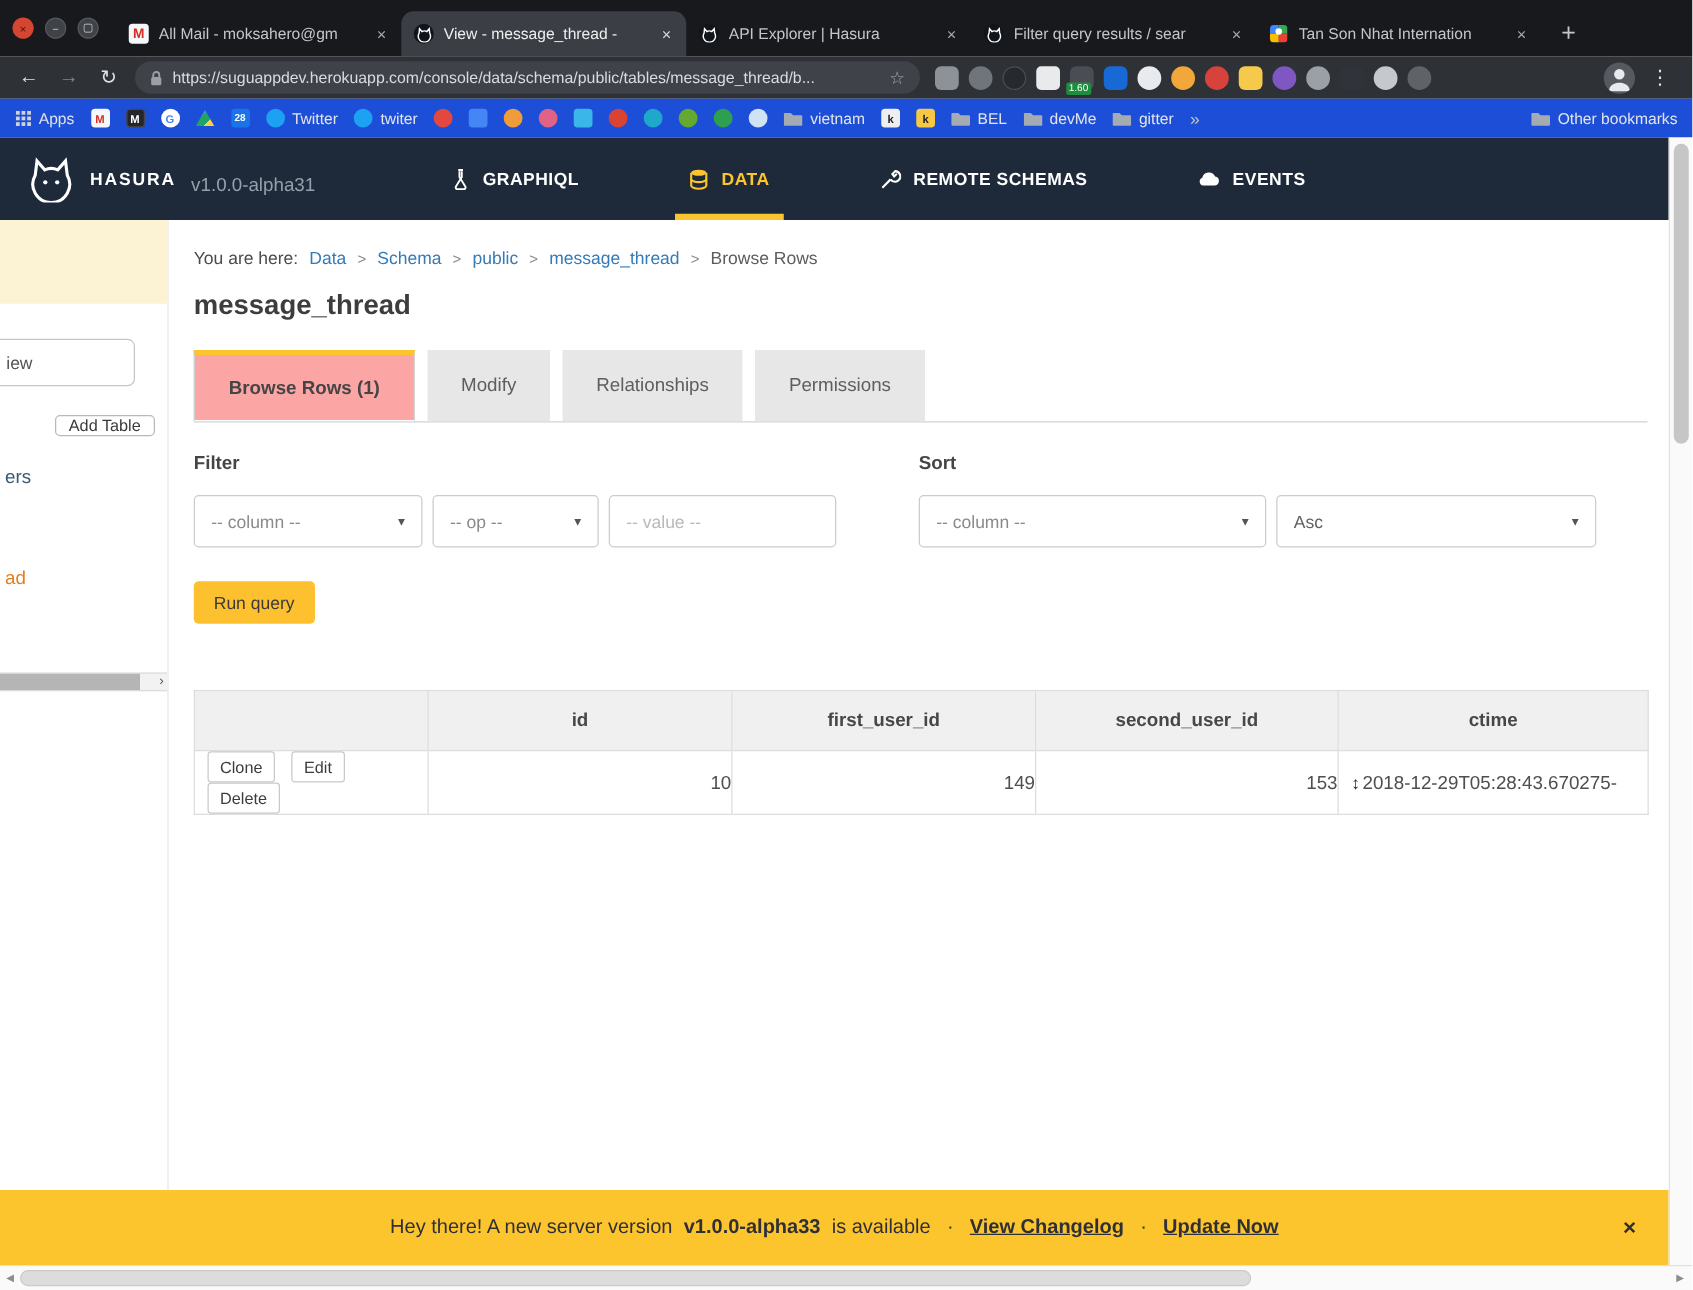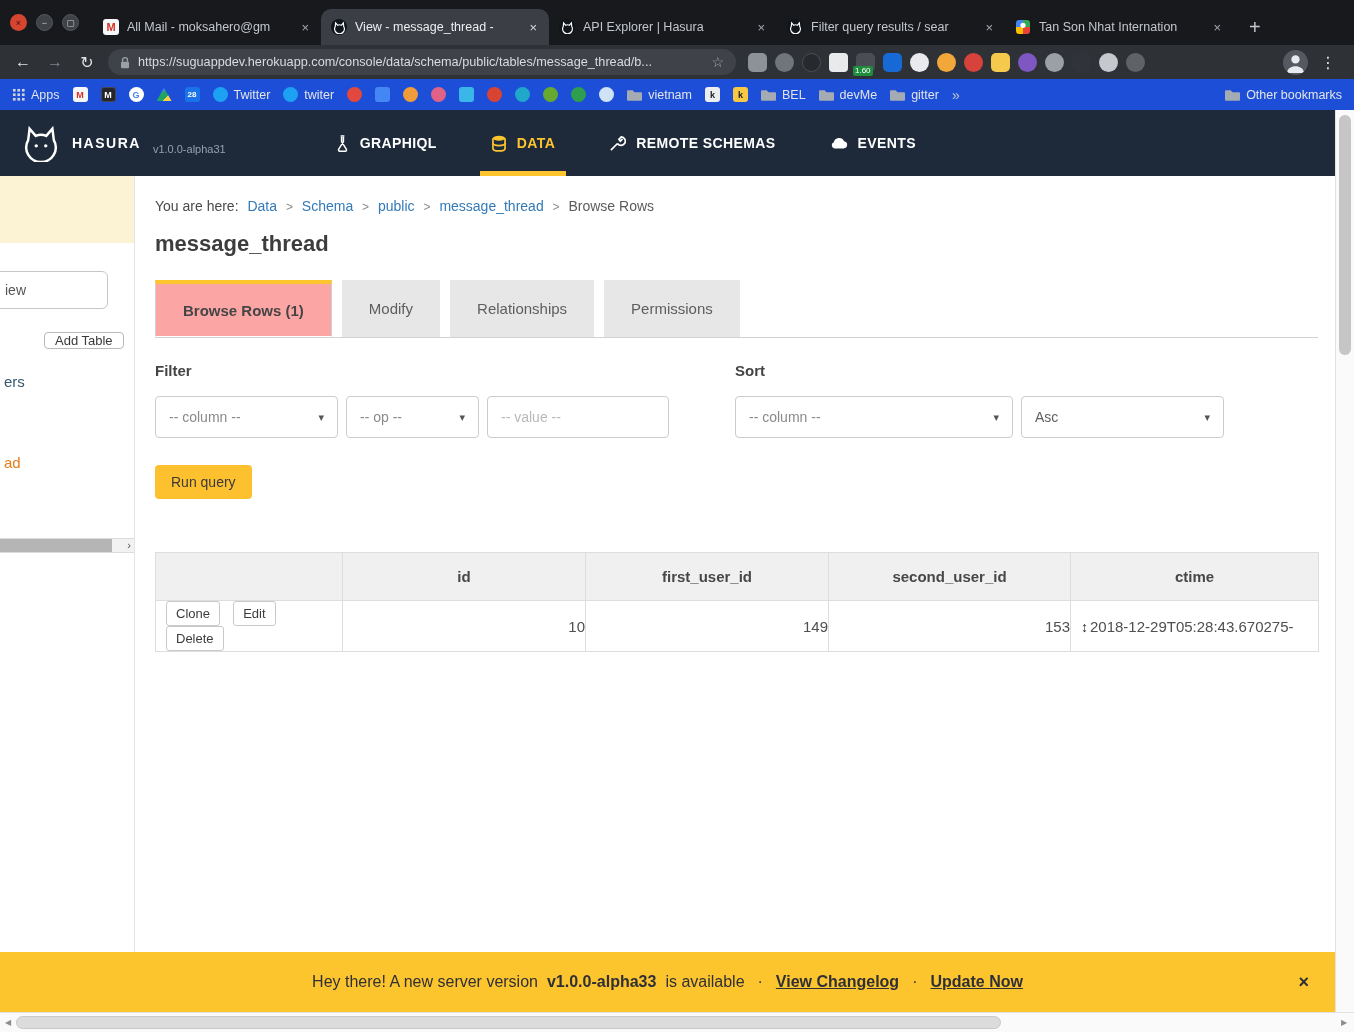--- a/index.html
+++ b/index.html
@@ -40,22 +40,22 @@
   .bm-ico { width:15px; height:15px; border-radius:50%; flex:0 0 15px; }
   .sq { border-radius:3px; display:flex; align-items:center; justify-content:center; font-size:9px; font-weight:bold; width:15px; height:15px; }
   .grid9 { width:13px; height:13px; background-image:radial-gradient(circle,#cfd2d6 1.6px,transparent 1.7px); background-size:4.5px 4.5px; }
   .drive { width:15px; height:13px; clip-path:polygon(50% 0,100% 100%,0 100%); background:linear-gradient(135deg,#4688f4 34%,#1fa463 34% 67%,#ffcf46 67%); }
   .spacer { flex:1; }
 
   
   .hheader { height:66px; background:#1e2a3a; display:flex; align-items:stretch; color:#fff; }
   .brand { display:flex; align-items:center; gap:12px; padding:0 10px 0 22px; }
   .brand .name { font-size:14px; font-weight:bold; letter-spacing:1.5px;text-align:right; }
-  .brand .ver { font-size:11px; color:#95a0ac; margin-top:11px; }
-  .hnav { display:flex; margin-left:72px; }
+  .brand .ver { font-size:15px; color:#95a0ac; margin-top:11px; }
+  .hnav { display:flex; margin-left:72px;gap:34px; }
   .hnav .item { display:flex; align-items:center; gap:10px; padding:0 27px; font-size:14px; font-weight:bold; letter-spacing:.4px; position:relative; color:#fff; }
   .hnav .item.active { color:#fdc52d; }
   .hnav .item.active::after { content:""; position:absolute; left:16px; right:16px; bottom:0; height:5px; background:#fdc52d; }
 
   
   .pagerow { display:flex; height:902px; }
   .leftcol { width:1335px; display:flex; flex-direction:column; }
   .contentrow { display:flex; height:776px; }
   .vscroll { width:19px; background:#fafafa; border-left:1px solid #e2e2e2; position:relative; }
   .vthumb { position:absolute; top:5px; left:3px; width:12px; height:240px; background:#c6c6c6; border-radius:6px; }
@@ -382,21 +382,21 @@
               <input class="vinput" placeholder="-- value --" style="">
             </div>
           </div>
           <div class="scol">
             <div class="fhead">Sort</div>
             <div class="ctrls">
               <div class="sel" style="width:278px">
                 <span>-- column --</span>
                 <span class="caret">▾</span>
               </div>
-              <div class="sel dark" style="width:203px">
+              <div class="sel dark" style="width:256px">
                 <span>Asc</span>
                 <span class="caret">▾</span>
               </div>
             </div>
           </div>
         </div>
 
         <button class="runq">Run query</button>
 
         <table class="dtable">

